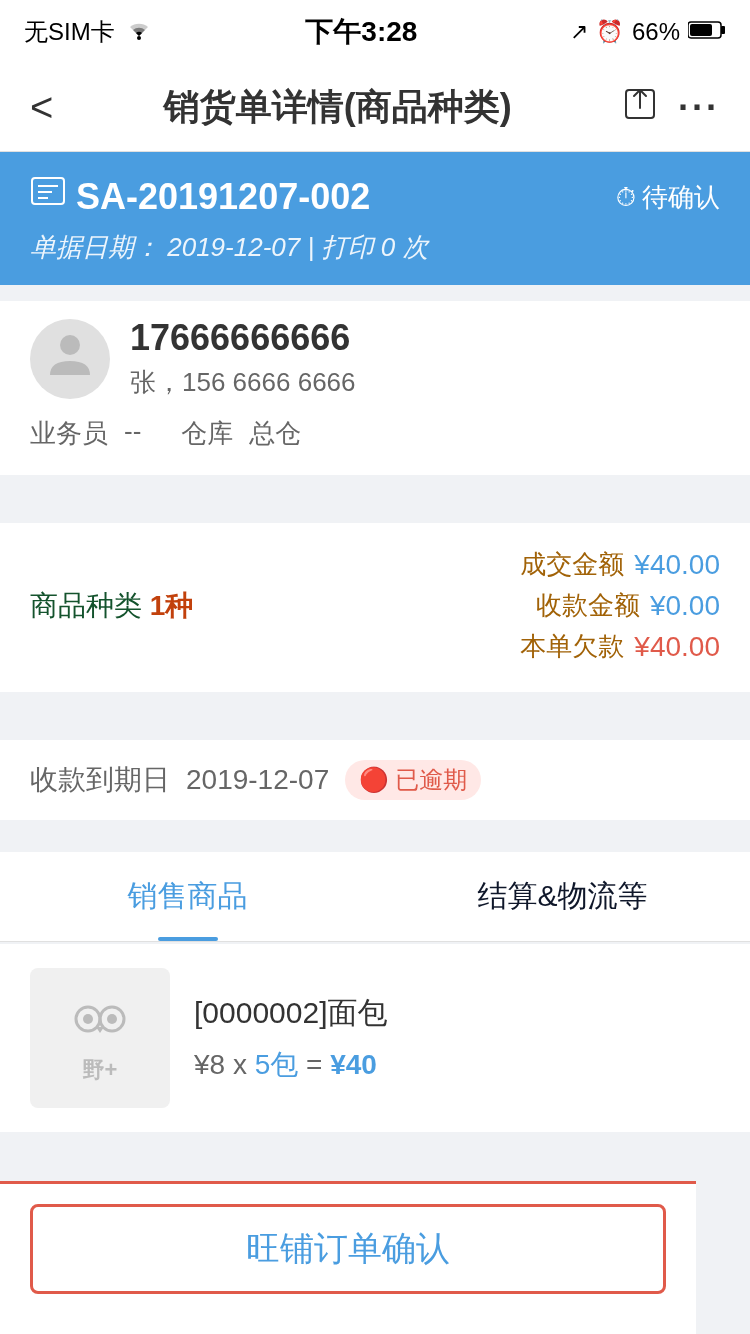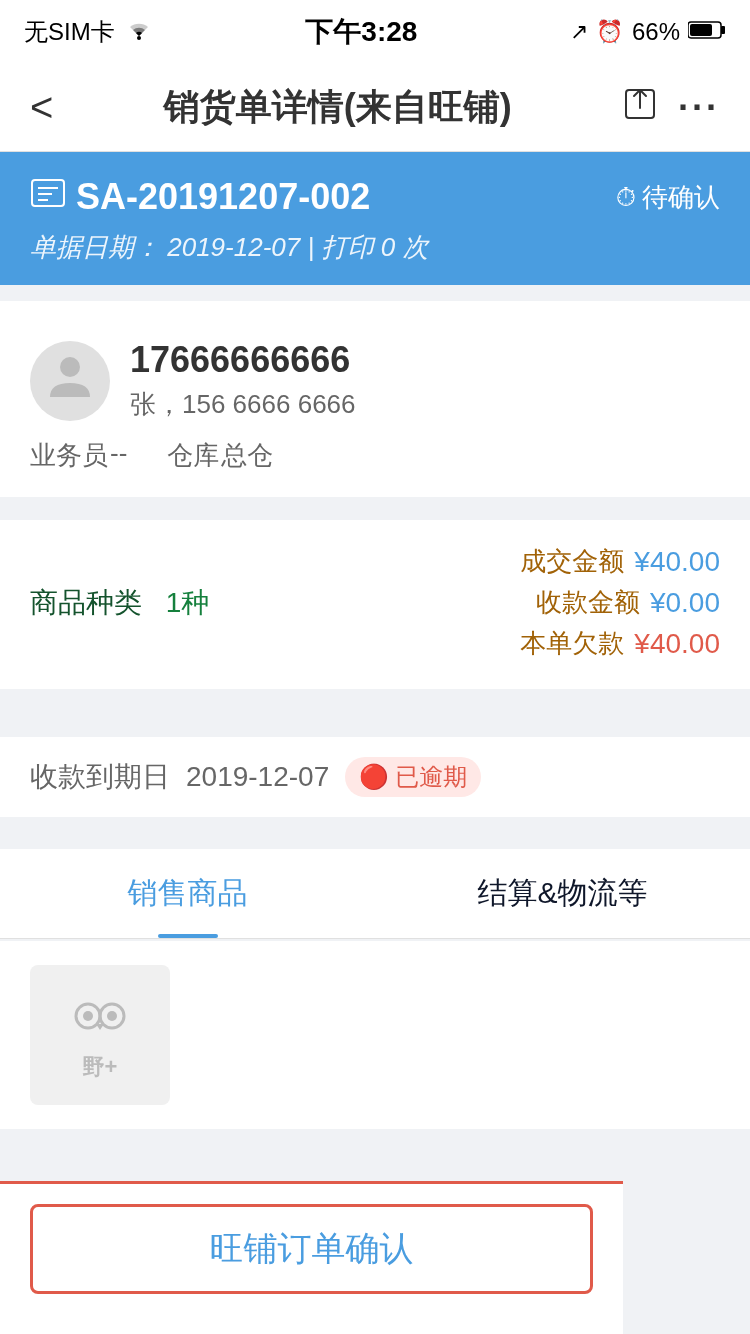--- a/index.html
+++ b/index.html
@@ -66,40 +66,40 @@
     .header-top {
       display: flex;
       align-items: center;
       justify-content: space-between;
       margin-bottom: 12px;
     }
     .order-number {
       font-size: 36px;
       font-weight: 700;
       display: flex;
-      align-items: center;
+      align-items: flex-start;
       gap: 10px;
     }
     .order-status {
       display: flex;
       align-items: center;
       gap: 6px;
       font-size: 26px;
     }
     .order-date {
       font-size: 26px;
       color: rgba(255,255,255,0.9);
       font-style: italic;
     }
 
     
     .customer-card {
       background: #fff;
-      padding: 38px 30px 24px;
-      margin-bottom: 7px;
+      padding: 16px 30px 24px;
+      margin-bottom: 32px;
     }
     .customer-top {
       display: flex;
       align-items: center;
       gap: 20px;
       margin-bottom: 16px;
     }
     .avatar {
       width: 80px;
       height: 80px;
@@ -126,21 +126,21 @@
       margin-top: 6px;
     }
     .customer-meta {
       display: flex;
       align-items: center;
       gap: 40px;
       font-size: 26px;
       color: #666;
       margin-top: 10px;
     }
-    .meta-item { display: flex; align-items: flex-start; gap: 2px; }
+    .meta-item { display: flex; align-items: flex-start; gap: 16px; }
 
     
     .summary-card {
       background: #fff;
       padding: 24px 30px;
       margin-bottom: 16px;
     }
     .summary-row {
       display: flex;
       justify-content: space-between;
@@ -255,21 +255,21 @@
     .bottom-area {
       background: #f0f2f5;
       height: 300px;
     }
 
     
     .confirm-button-wrap {
       position: fixed;
       bottom: 0;
       left: 0;
-      width: 623px;
+      width: 696px;
       padding: 20px 30px 40px;
       background: #fff;
       border-top: 3px solid #e05a4a;
     }
     .confirm-button {
       width: 100%;
       height: 90px;
       background: #fff;
       border: 3px solid #e05a4a;
       border-radius: 8px;
@@ -315,21 +315,21 @@
         <rect x="2" y="4" width="22" height="12" rx="2" fill="#000"></rect>
       </svg>
     </span>
   </div>
 </div>
 
 <div class="nav-bar">
   <div class="nav-left">
     <span class="back-icon">&lt;</span>
   </div>
-  <div class="nav-title">销货单详情(来自旺铺)</div>
+  <div class="nav-title">销货单详情(商品种类)</div>
   <div class="nav-right">
     <span style="font-size:34px;">
       <svg width="36" height="36" viewBox="0 0 36 36">
         <rect x="4" y="4" width="28" height="28" rx="3" fill="none" stroke="#333" stroke-width="2"></rect>
         <path d="M18 4 L18 22 M12 10 L18 4 L24 10" fill="none" stroke="#333" stroke-width="2" stroke-linecap="round" stroke-linejoin="round"></path>
       </svg>
     </span>
     <span style="font-size:36px; letter-spacing:2px; font-weight:600;">···</span>
   </div>
 </div>
@@ -390,21 +390,21 @@
   </div>
 </div>
 
 <div class="divider"></div>
 
 <div class="summary-card">
   <div class="summary-row">
     <div class="summary-left">
       <div>
         <span class="summary-label">商品种类</span>
-        <span class="summary-value" style="margin-left:16px; color:#15803d; font-weight:400;">1种</span>
+        <span class="summary-value" style="color:#c2410c; font-weight:700;">1种</span>
       </div>
     </div>
     <div class="summary-right">
       <div class="amount-row">
         <span class="amount-label">成交金额</span>
         <span class="amount-value amount-blue">¥40.00</span>
       </div>
       <div class="amount-row">
         <span class="amount-label">收款金额</span>
         <span class="amount-value amount-blue">¥0.00</span>
@@ -447,20 +447,30 @@
         <circle cx="28" cy="28" r="12" fill="none" stroke="#bbb" stroke-width="3"></circle>
         <circle cx="52" cy="28" r="12" fill="none" stroke="#bbb" stroke-width="3"></circle>
         <circle cx="28" cy="28" r="5" fill="#bbb"></circle>
         <circle cx="52" cy="28" r="5" fill="#bbb"></circle>
 
         <path d="M36 36 L40 42 L44 36 Z" fill="#bbb"></path>
       </svg>
       <div style="font-size:22px; color:#bbb; font-weight:bold; margin-top:4px;">野+</div>
     </div>
   </div>
+  <div class="product-info">
+    <div class="product-name">[0000002]面包</div>
+    <div class="product-price">
+      <span>¥8</span>
+      <span> x </span>
+      <span style="color:#4a9de0;">5包</span>
+      <span> = </span>
+      <span class="product-total">¥40</span>
+    </div>
+  </div>
 </div>
 
 <div class="bottom-area"></div>
 
 <div class="confirm-button-wrap">
   <button class="confirm-button">
     <span>旺铺订单确认</span>
   </button>
 </div>
 

